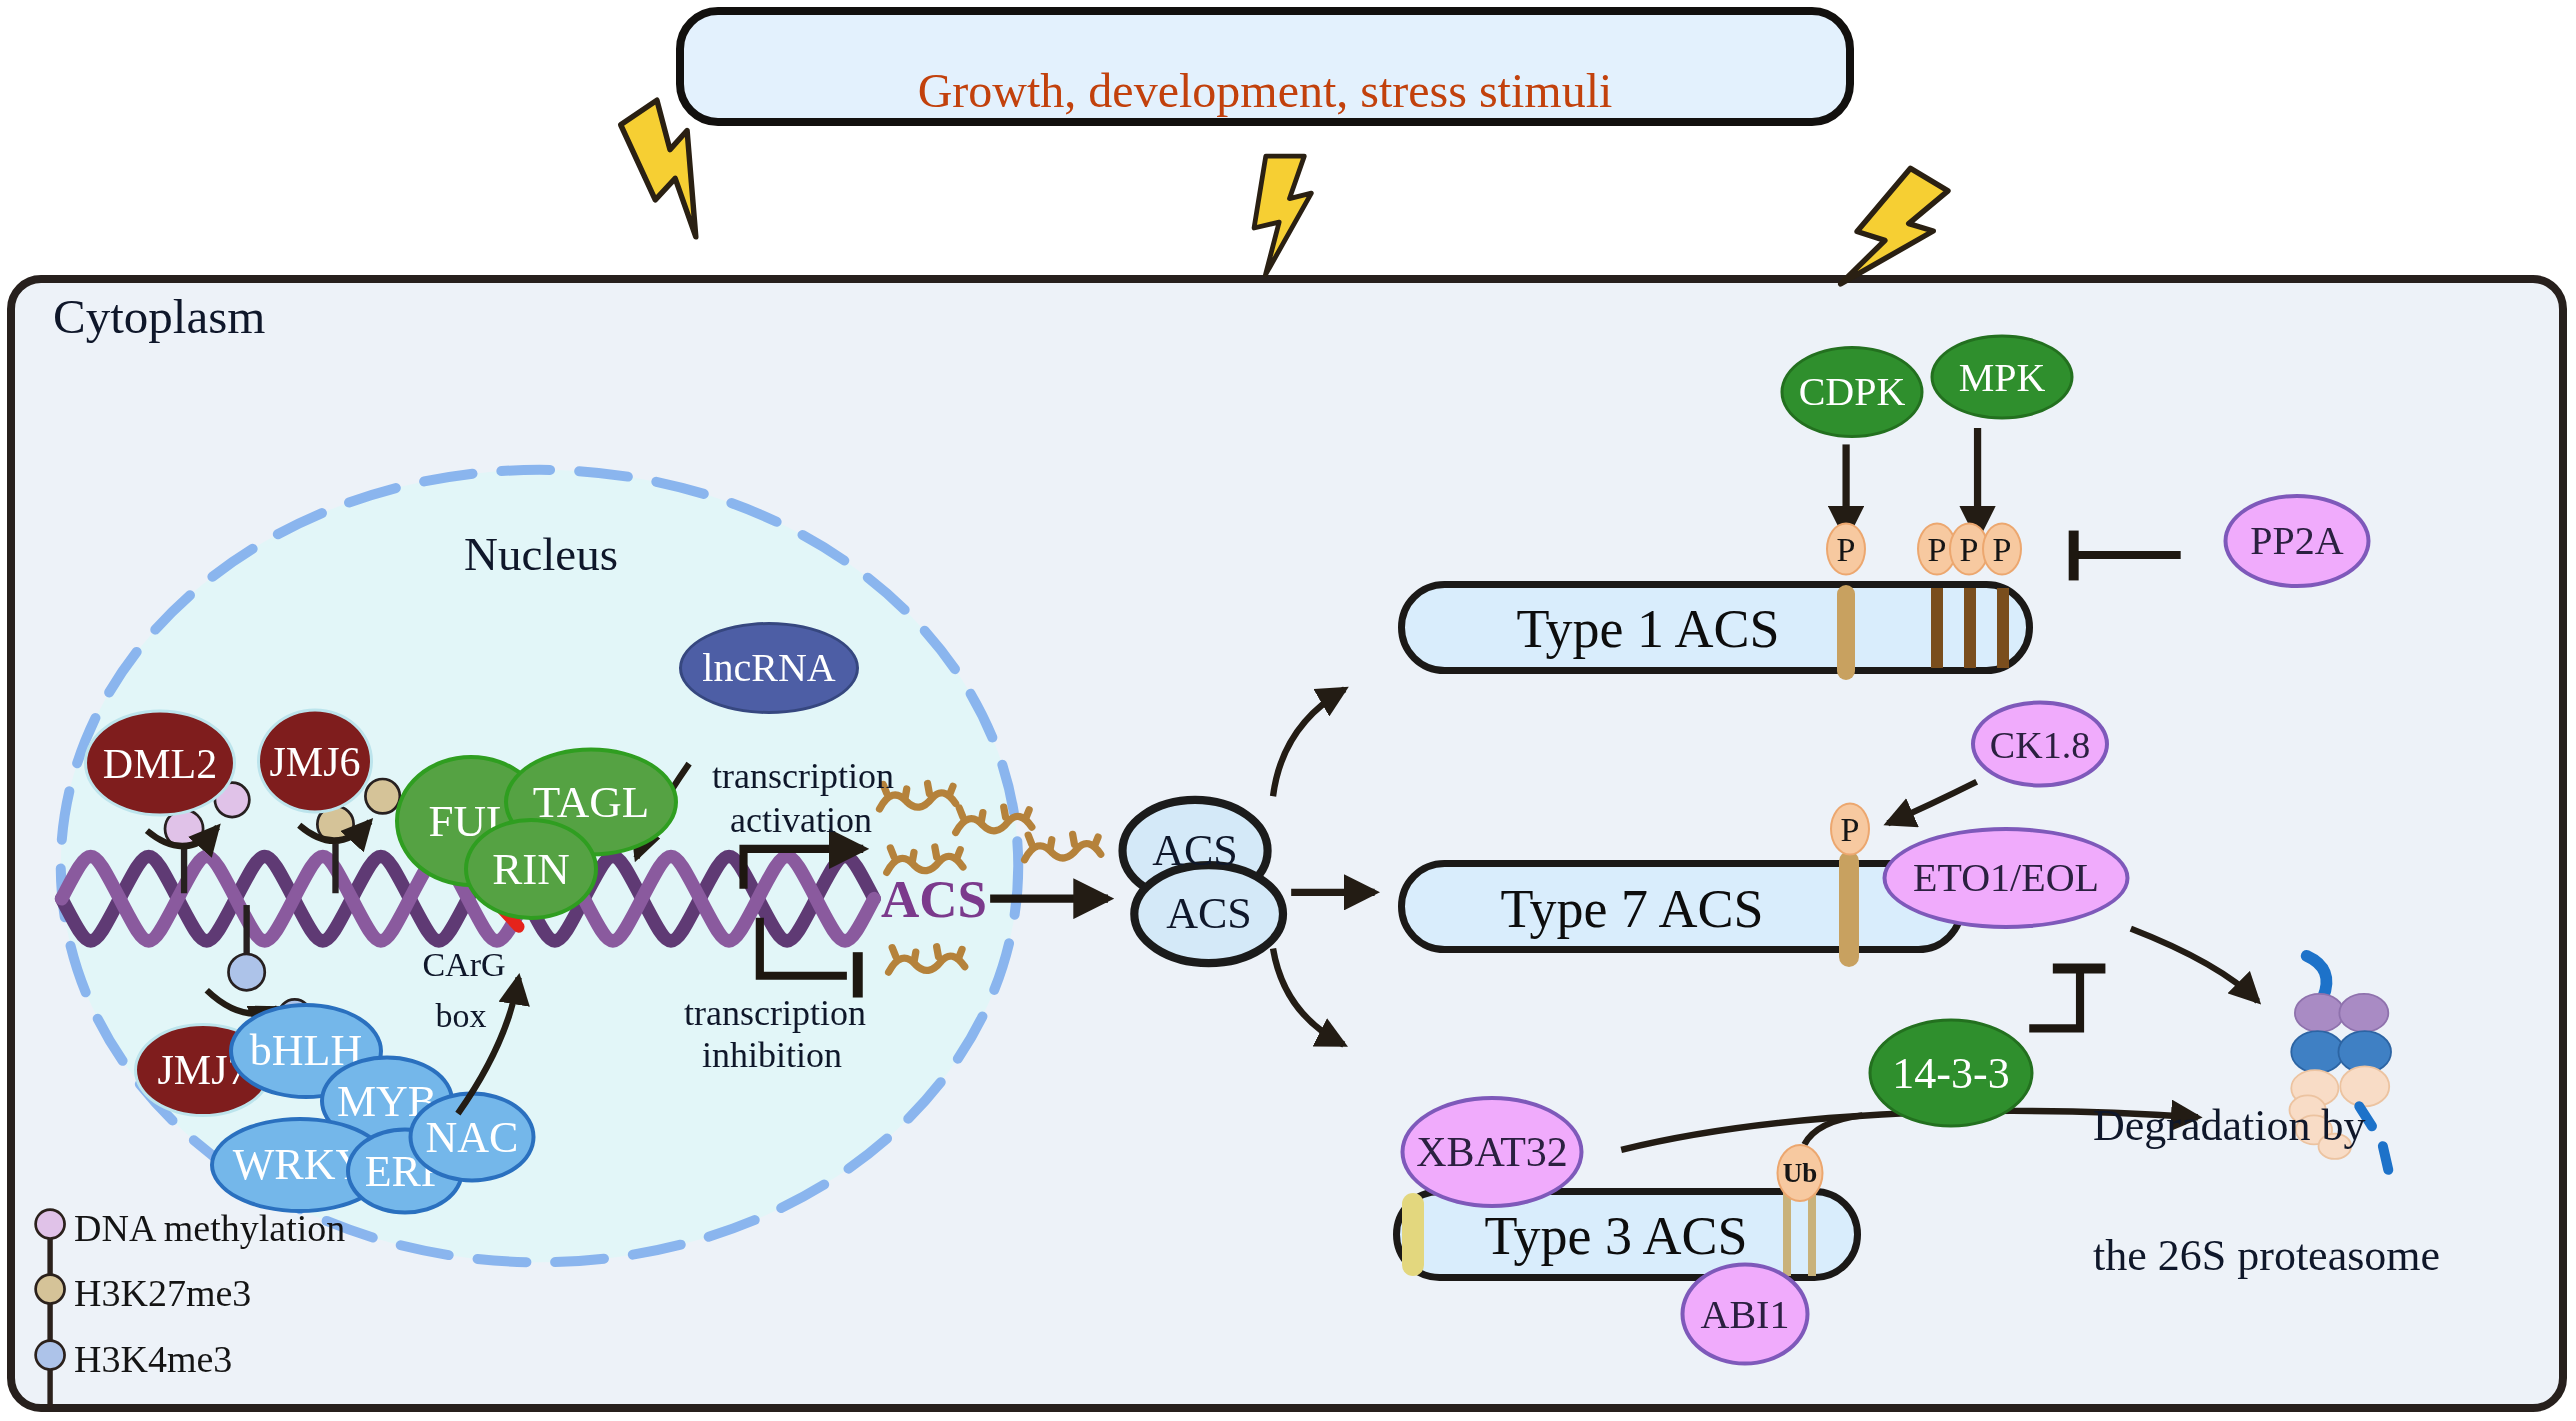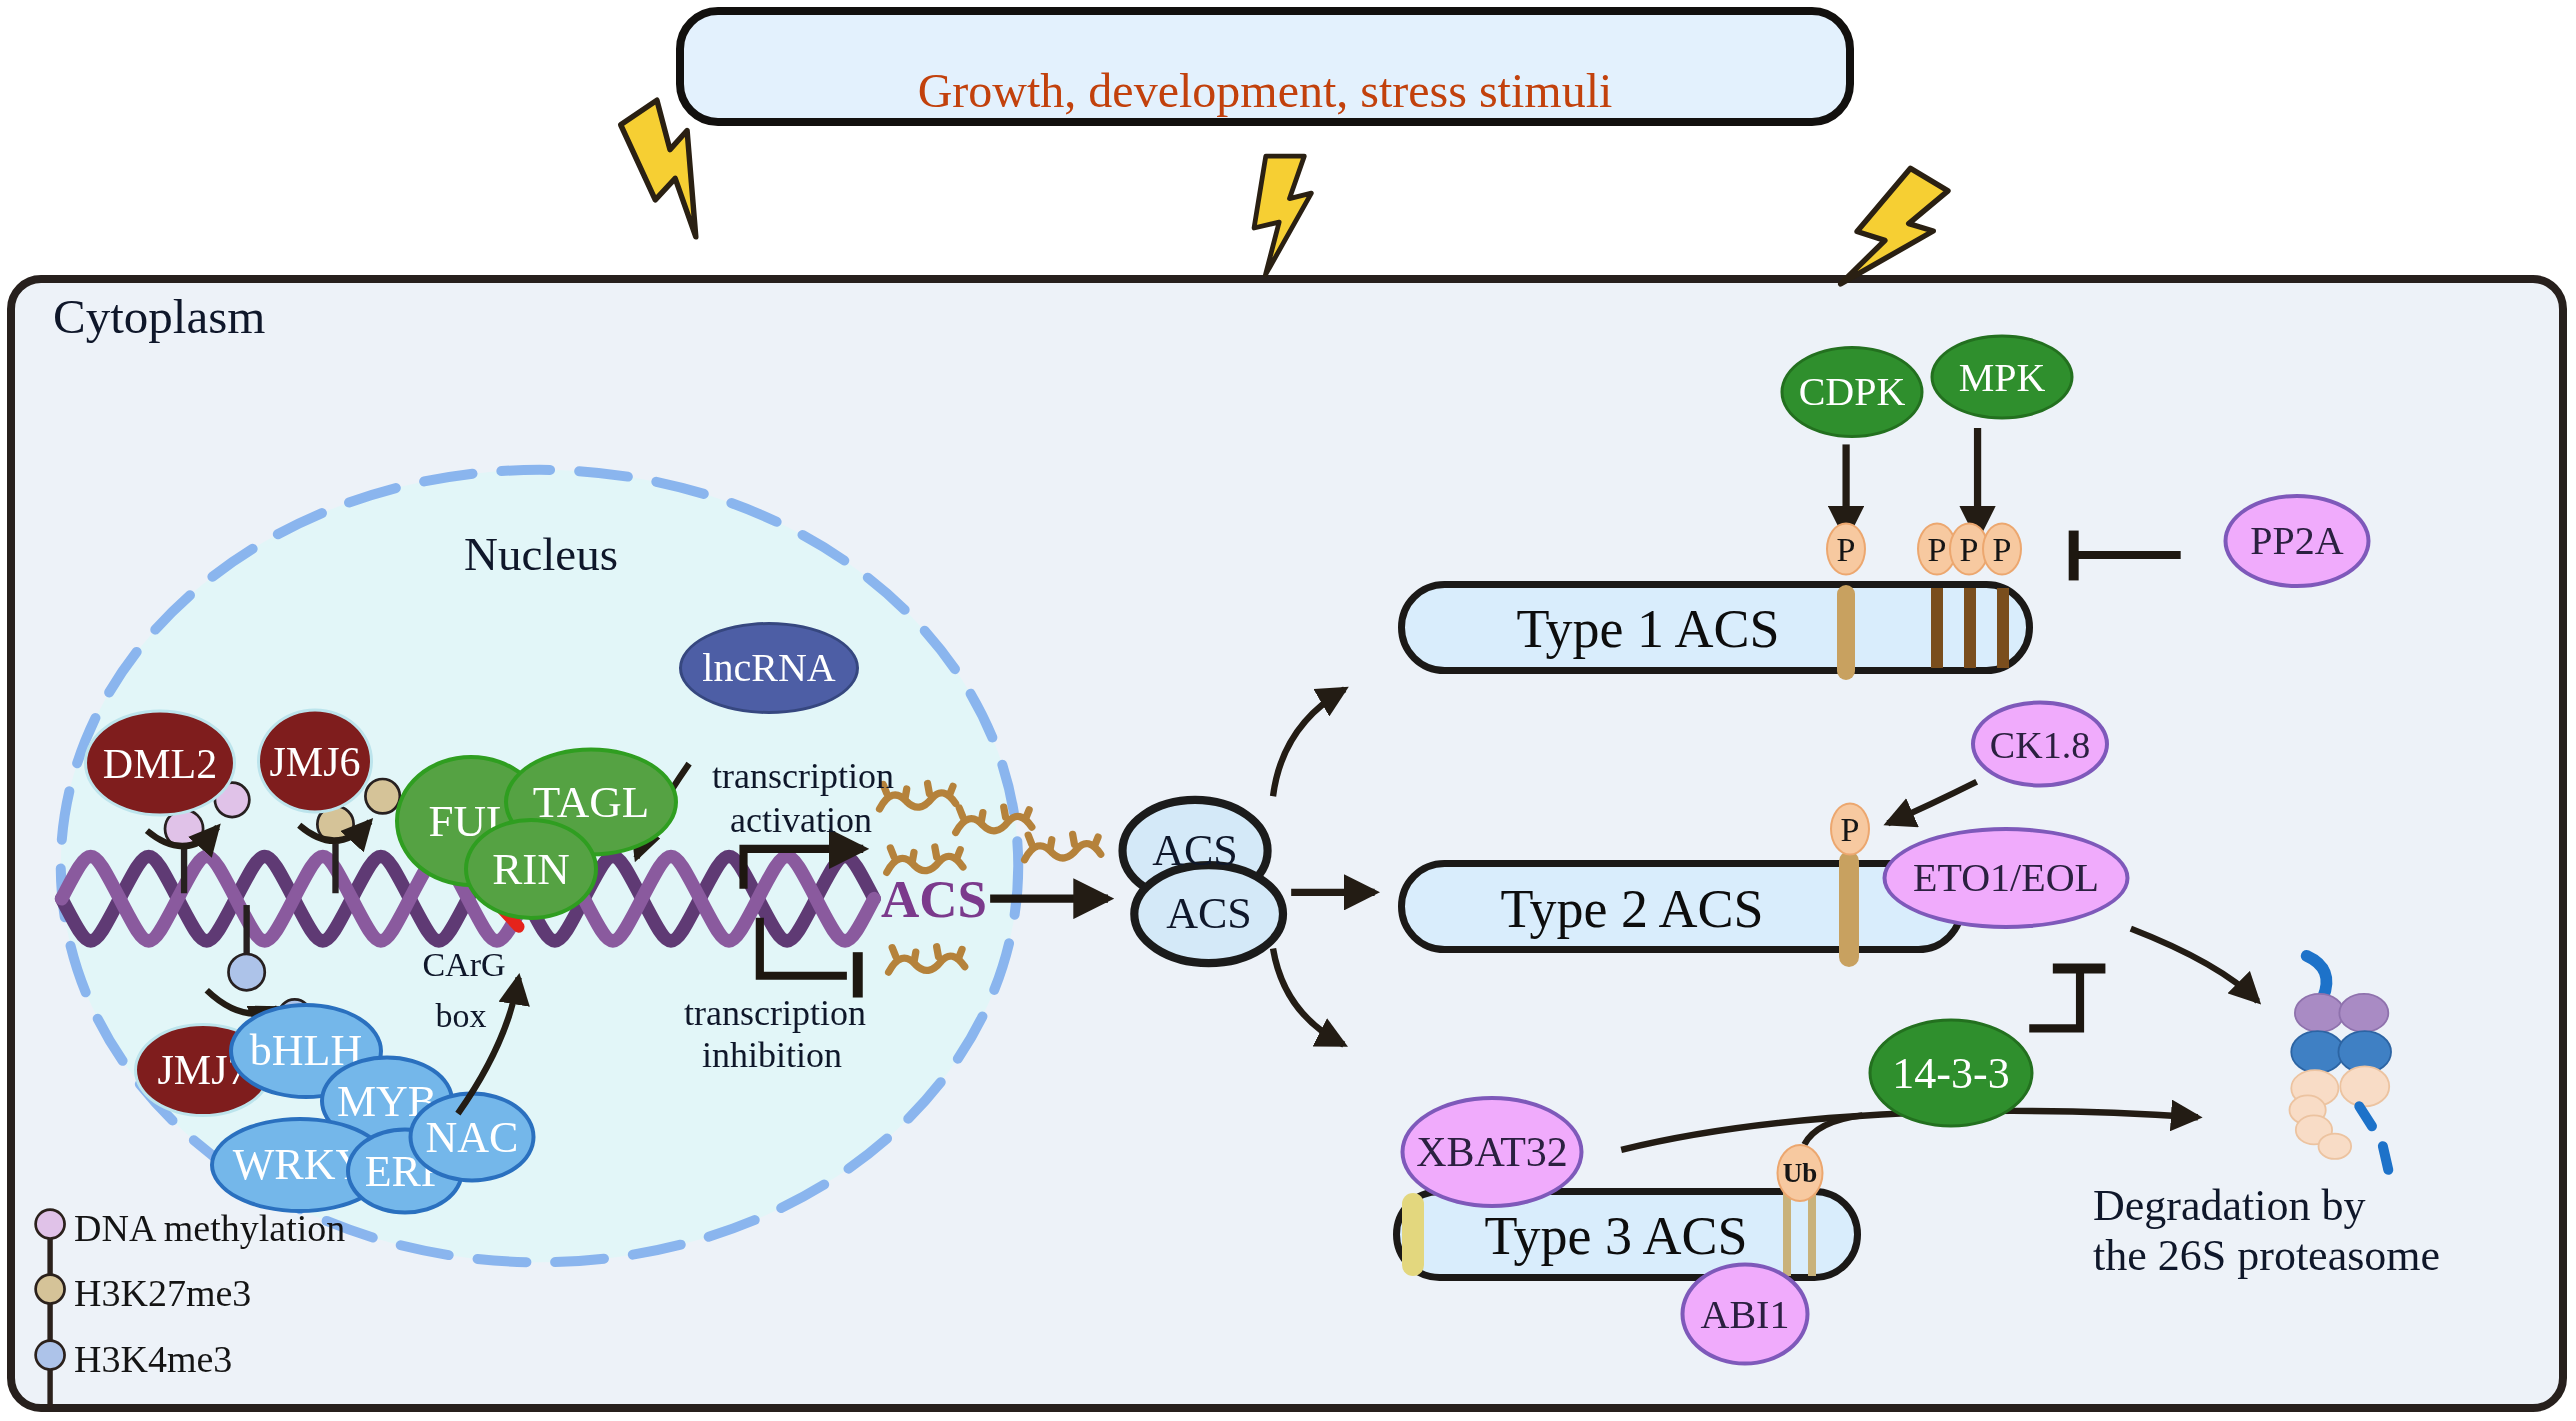--- a/index.html
+++ b/index.html
@@ -163,21 +163,21 @@
   <div class="stripe" style="left:1837px;top:585px;width:18px;height:95px;border-radius:9px;background:#c8a160;"></div>
   <div class="stripe" style="left:1931px;top:588px;width:11.8px;height:80px;background:#7a4e1d;"></div>
   <div class="stripe" style="left:1964px;top:588px;width:11.8px;height:80px;background:#7a4e1d;"></div>
   <div class="stripe" style="left:1997px;top:588px;width:11.8px;height:80px;background:#7a4e1d;"></div>
   <div class="stripe" style="left:1839px;top:851px;width:20px;height:116px;border-radius:10px;background:#c8a160;"></div>
   <div class="stripe" style="left:1402px;top:1193px;width:22px;height:83px;border-radius:11px;background:#e3d77e;"></div>
   <div class="stripe" style="left:1783px;top:1193px;width:8.2px;height:83px;background:#c9b27a;"></div>
   <div class="stripe" style="left:1808px;top:1193px;width:8.2px;height:83px;background:#c9b27a;"></div>
 
   <div class="bar-label" style="left:1648px;top:629px;">Type 1 ACS</div>
-  <div class="bar-label" style="left:1632px;top:909px;">Type 2 ACS</div>
+  <div class="bar-label" style="left:1632px;top:909px;">Type 7 ACS</div>
   <div class="bar-label" style="left:1616px;top:1236px;">Type 3 ACS</div>
 
   <div class="oval teal" style="left:160px;top:763px;width:152px;height:107px;font-size:42px;">DML2</div>
   <div class="oval teal" style="left:315px;top:761px;width:116px;height:105px;font-size:42px;">JMJ6</div>
   <div class="oval teal" style="left:203px;top:1070px;width:138px;height:94px;font-size:42px;">JMJ7</div>
   <div class="oval green" style="left:471px;top:821px;width:152px;height:132px;font-size:45px;">FUL</div>
   <div class="oval green" style="left:591px;top:802px;width:174px;height:109px;font-size:45px;">TAGL</div>
   <div class="oval green" style="left:531px;top:869px;width:134px;height:102px;font-size:45px;">RIN</div>
   <div class="oval dkblue" style="left:769px;top:668px;width:180px;height:92px;font-size:40px;">lncRNA</div>
   <div class="oval ltblue" style="left:306px;top:1051px;width:154px;height:96px;font-size:44px;">bHLH</div>
@@ -213,21 +213,21 @@
 
   <div class="lbl ctr" style="left:464px;top:965px;font-size:34px;">CArG</div>
   <div class="lbl ctr" style="left:461px;top:1016px;font-size:34px;">box</div>
   <div class="lbl ctr" style="left:803px;top:776px;font-size:36px;">transcription</div>
   <div class="lbl ctr" style="left:801px;top:820px;font-size:36px;">activation</div>
   <div class="lbl ctr" style="left:775px;top:1013px;font-size:36px;">transcription</div>
   <div class="lbl ctr" style="left:772px;top:1055px;font-size:36px;">inhibition</div>
   <div class="lbl ctr" style="left:934px;top:899px;font-size:53px;font-weight:bold;color:#7b3a8c;">ACS</div>
   <div class="lbl ctr" style="left:1195px;top:851px;font-size:44px;">ACS</div>
   <div class="lbl ctr" style="left:1209px;top:914px;font-size:44px;">ACS</div>
-  <div class="lbl" style="left:2093px;top:1180px;font-size:44px;">Degradation by</div>
+  <div class="lbl" style="left:2093px;top:1100px;font-size:44px;">Degradation by</div>
   <div class="lbl" style="left:2093px;top:1230px;font-size:44px;">the 26S proteasome</div>
 
   <div class="legend-row" style="left:31px;top:1206px;">
     <svg width="40" height="76" viewBox="0 0 44 84">
       <line x1="21" y1="34" x2="21" y2="80" stroke="#2b211c" stroke-width="6"></line>
       <circle cx="21" cy="20" r="16" stroke="#2b211c" stroke-width="3" fill="#e0c2e8"></circle>
     </svg>
     <span>DNA methylation</span>
   </div>
   <div class="legend-row" style="left:31px;top:1271px;">

